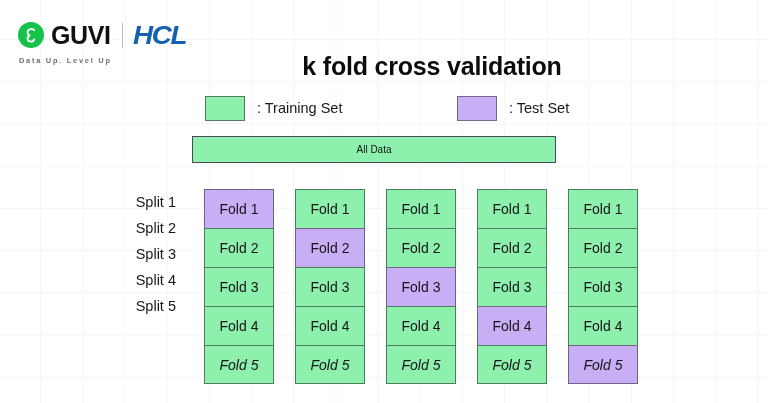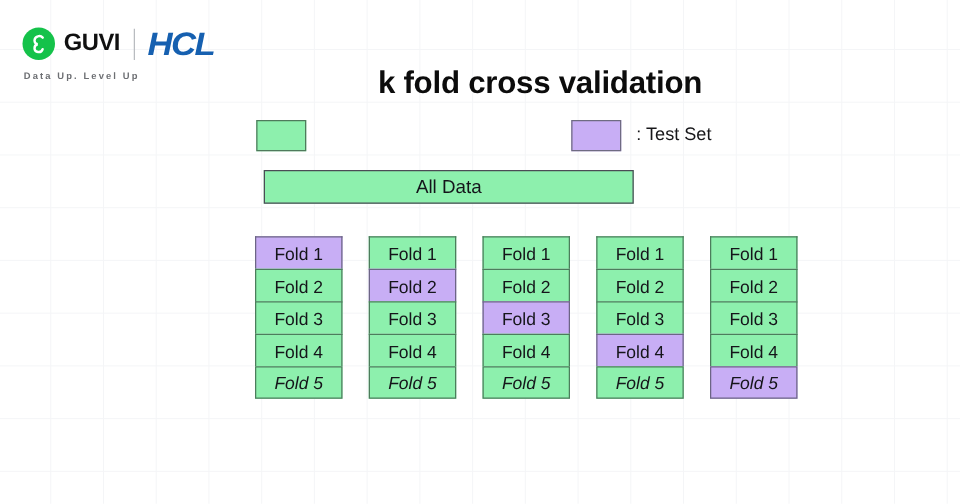--- a/index.html
+++ b/index.html
@@ -46,21 +46,21 @@
     height: 26px;
     border-radius: 50%;
     background: #15c24a;
     display: flex;
     align-items: center;
     justify-content: center;
     flex: 0 0 auto;
   }
   .guvi-mark svg { display: block; }
   .guvi-word {
-    font-size: 19px;
+    font-size: 25px;
     font-weight: bold;
     color: #101010;
     letter-spacing: -0.4px;
     margin-left: 7px;
     line-height: 26px;
   }
   .brand-divider {
     width: 1px;
     height: 25px;
     background: #b9bcc0;
@@ -127,31 +127,31 @@
   .legend-text {
     font-size: 14.5px;
     color: #17171a;
     margin-left: 12px;
     white-space: nowrap;
   }
 
   
   #all-data {
     position: absolute;
-    left: 211px;
+    left: 192px;
     top: 136px;
-    width: 296px;
+    width: 364px;
     height: 27px;
     background: #8df0ad;
     border: 1.5px solid #4b4b55;
     box-sizing: border-box;
     display: flex;
     align-items: center;
     justify-content: center;
-    font-size: 15px;
+    font-size: 10px;
     color: #14141a;
   }
 
   
   #matrix {
     position: absolute;
     left: 118px;
     top: 189px;
     width: 530px;
     height: 132px;
@@ -176,21 +176,21 @@
     top: 0;
     display: flex;
     gap: 21px;
   }
   .fold-column {
     width: 70px;
     display: flex;
     flex-direction: column;
   }
   .fold-cell {
-    height: 26px;
+    height: 39px;
     box-sizing: border-box;
     border: 1.2px solid #4c7d5c;
     border-bottom-width: 0;
     background: #8df0ad;
     display: flex;
     align-items: center;
     justify-content: center;
     font-size: 14px;
     color: #15151a;
   }
@@ -222,30 +222,38 @@
       <span class="hcl-word">HCL</span>
     </div>
     <div id="brand-tagline">Data Up. Level Up</div>
   </div>
 
   <div id="title">k fold cross validation</div>
 
   <div id="legend">
     <div class="legend-entry training">
       <span class="legend-swatch green"></span>
+      <span class="legend-text">: Training Set</span>
     </div>
     <div class="legend-entry test">
       <span class="legend-swatch purple"></span>
       <span class="legend-text">: Test Set</span>
     </div>
   </div>
 
   <div id="all-data">All Data</div>
 
   <div id="matrix">
+    <div id="split-labels">
+      <div class="split-label">Split 1</div>
+      <div class="split-label">Split 2</div>
+      <div class="split-label">Split 3</div>
+      <div class="split-label">Split 4</div>
+      <div class="split-label">Split 5</div>
+    </div>
     <div id="columns">
         <div class="fold-column">
           <div class="fold-cell test">Fold 1</div>
           <div class="fold-cell">Fold 2</div>
           <div class="fold-cell">Fold 3</div>
           <div class="fold-cell">Fold 4</div>
           <div class="fold-cell">Fold 5</div>
         </div>
         <div class="fold-column">
           <div class="fold-cell">Fold 1</div>

